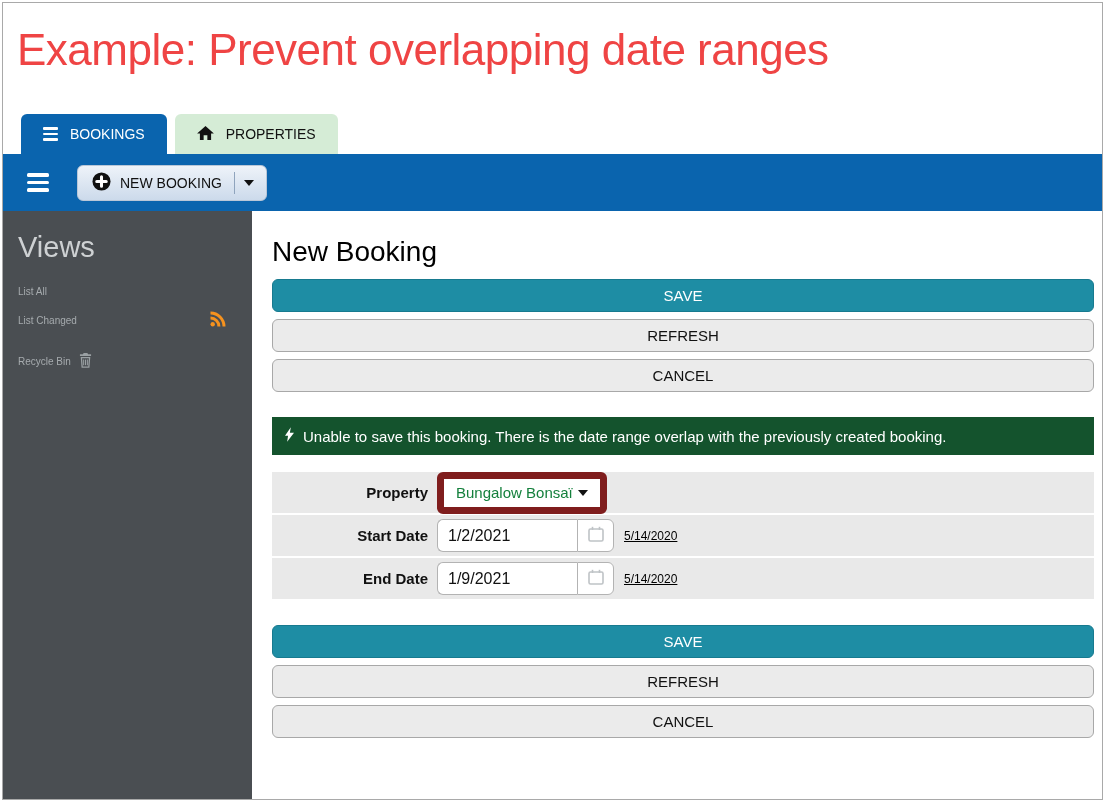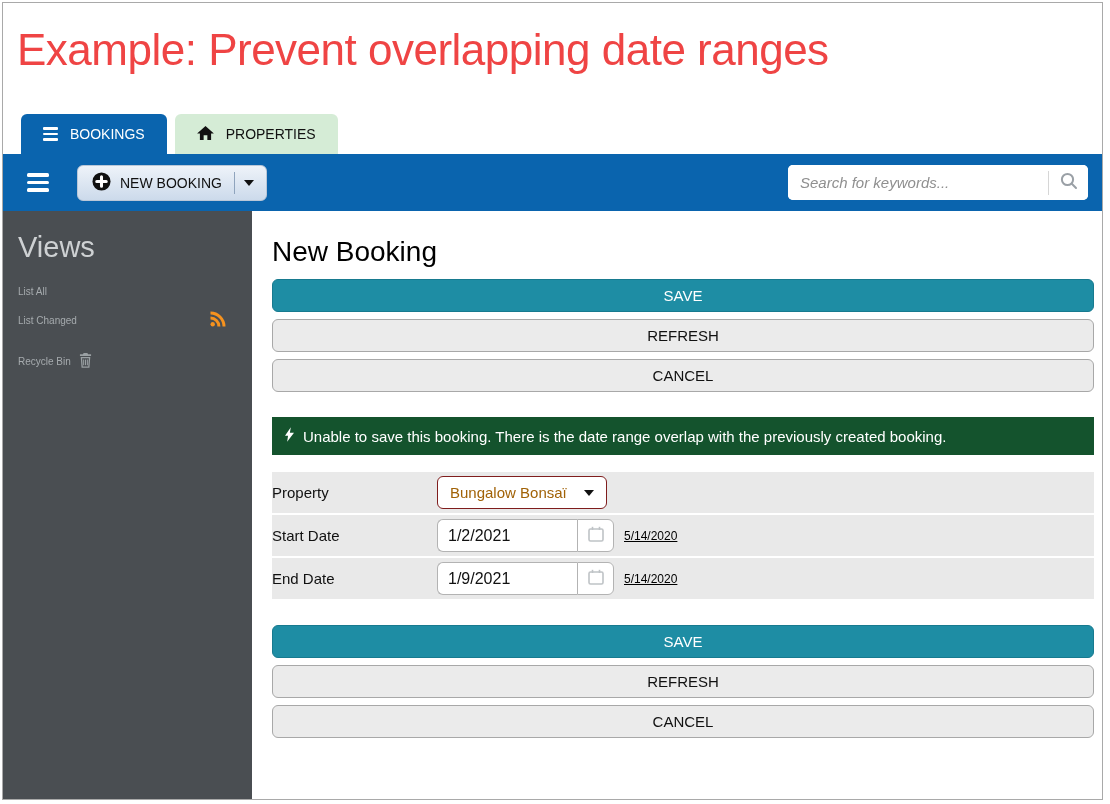--- a/index.html
+++ b/index.html
@@ -43,23 +43,23 @@
   .content-heading { font-size:28px; font-weight:400; color:#000; margin-top:25px; }
   .btn-row { display:flex; justify-content:center; gap:7px; margin-top:11px;flex-direction:column; }
   .btn { height:33px; border-radius:6px; font-size:15px; padding:0 20px; cursor:pointer; font-family:inherit; }
   .btn.save { background:#1e8da4; border:1px solid #177a8f; color:#fff; }
   .btn.gray { background:#ebebeb; border:1px solid #a8a8a8; color:#111; }
 
   .error-banner { margin-top:25px; height:38px; background:#14532d; color:#fff; display:flex; align-items:center; gap:9px; padding:0 13px; font-size:15px; }
 
   .form { margin-top:17px; }
   .form-row { height:41px; background:#e9e9e9; display:flex; align-items:center; margin-bottom:2px; }
-  .form-label { width:156px; text-align:left; font-weight:normal; font-size:15px; color:#111; flex-shrink:0; }
+  .form-label { width:156px; text-align:right; font-weight:bold; font-size:15px; color:#111; flex-shrink:0; }
   .field-area { margin-left:9px; display:flex; align-items:center; }
-  .select-box { width:170px; height:33px; background:#fff; border:1px solid #7f1d1d; border-radius:6px; display:flex; align-items:center; justify-content:space-between; padding:0 12px; font-size:15px; color:#a16207; cursor:pointer; }
+  .select-box { width:170px; height:42px; background:#fff; border:7px solid #7f1d1d; border-radius:6px; display:flex; align-items:center; justify-content:space-between; padding:0 12px; font-size:15px; color:#15803d; cursor:pointer; }
   .date-input { width:140px; height:33px; border:1px solid #b3b3b3; border-right:none; border-radius:6px 0 0 6px; padding:0 10px; font-size:16px; color:#111; outline:none; font-family:inherit; background:#fff; }
   .cal-btn { width:37px; height:33px; background:#fff; border:1px solid #b3b3b3; border-radius:0 6px 6px 0; display:flex; align-items:center; justify-content:center; cursor:pointer; }
   .date-link { margin-left:10px; font-size:12px; color:#000; text-decoration:underline; cursor:pointer; }
   .btn-row.bottom { margin-top:26px; }
 </style>
 </head>
 <body>
 
 <div class="app">
 
@@ -94,32 +94,20 @@
     <div class="new-booking">
       <span>
         <svg width="19" height="19" viewBox="0 0 20 20">
             <circle cx="10" cy="10" r="9.5" fill="#111"></circle>
             <path d="M10 5 V15 M5 10 H15" stroke="#fff" stroke-width="3.2" stroke-linecap="round"></path>
           </svg>
       </span>
       <span>NEW BOOKING</span>
       <span class="nb-divider"></span>
       <span class="caret"></span>
-    </div>
-    <div class="search-wrap">
-      <input class="search-input" type="text" placeholder="Search for keywords..." style="">
-      <span class="search-divider"></span>
-      <button class="search-btn">
-        <span>
-          <svg width="18" height="18" viewBox="0 0 18 18">
-              <circle cx="7.5" cy="7.5" r="5.6" fill="none" stroke="#9aa0a6" stroke-width="2"></circle>
-              <line x1="11.8" y1="11.8" x2="16" y2="16" stroke="#9aa0a6" stroke-width="2" stroke-linecap="round"></line>
-            </svg>
-        </span>
-      </button>
     </div>
   </div>
 
   <div class="body-row">
 
     <aside class="sidebar">
       <div class="sidebar-heading">Views</div>
       <div class="side-item one">
         <span>List All</span>
       </div>

